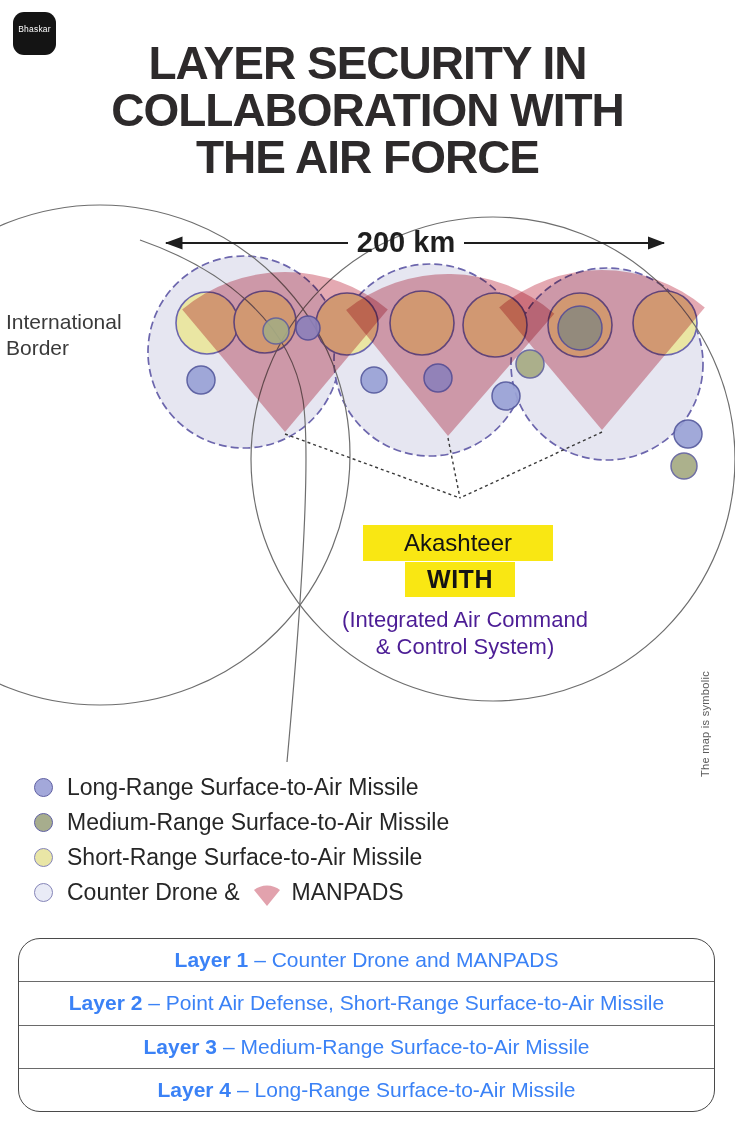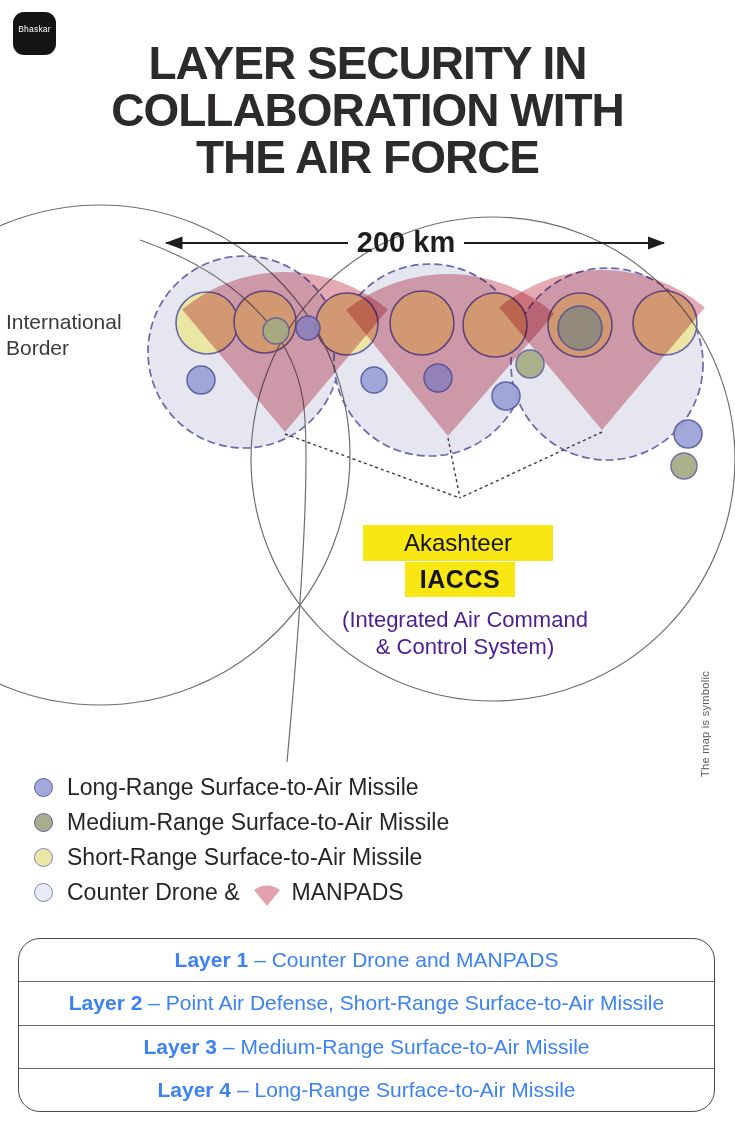--- a/index.html
+++ b/index.html
@@ -105,21 +105,21 @@
 
     <line id="flow-arrow" stroke="#3a3a3a" stroke-width="1.4" stroke-dasharray="3 3" marker-end="url(#ahd)" x1="462" y1="538" x2="462" y2="553"></line>
   </svg>
 
   <div class="border-label">
     <div>International</div>
     <div>Border</div>
   </div>
 
   <div class="ylabel akashteer">Akashteer</div>
-  <div class="ylabel iaccs">IACCS</div>
+  <div class="ylabel iaccs">WITH</div>
   <div class="iaccs-sub">
     <div>(Integrated Air Command</div>
     <div>&amp; Control System)</div>
   </div>
 
   <div class="map-note">The map is symbolic</div>
 
   <div class="legend">
     <div class="lg-row">
       <span class="lg-dot" style="background: rgb(163, 168, 218); border-color: rgb(96, 96, 162);"></span>

